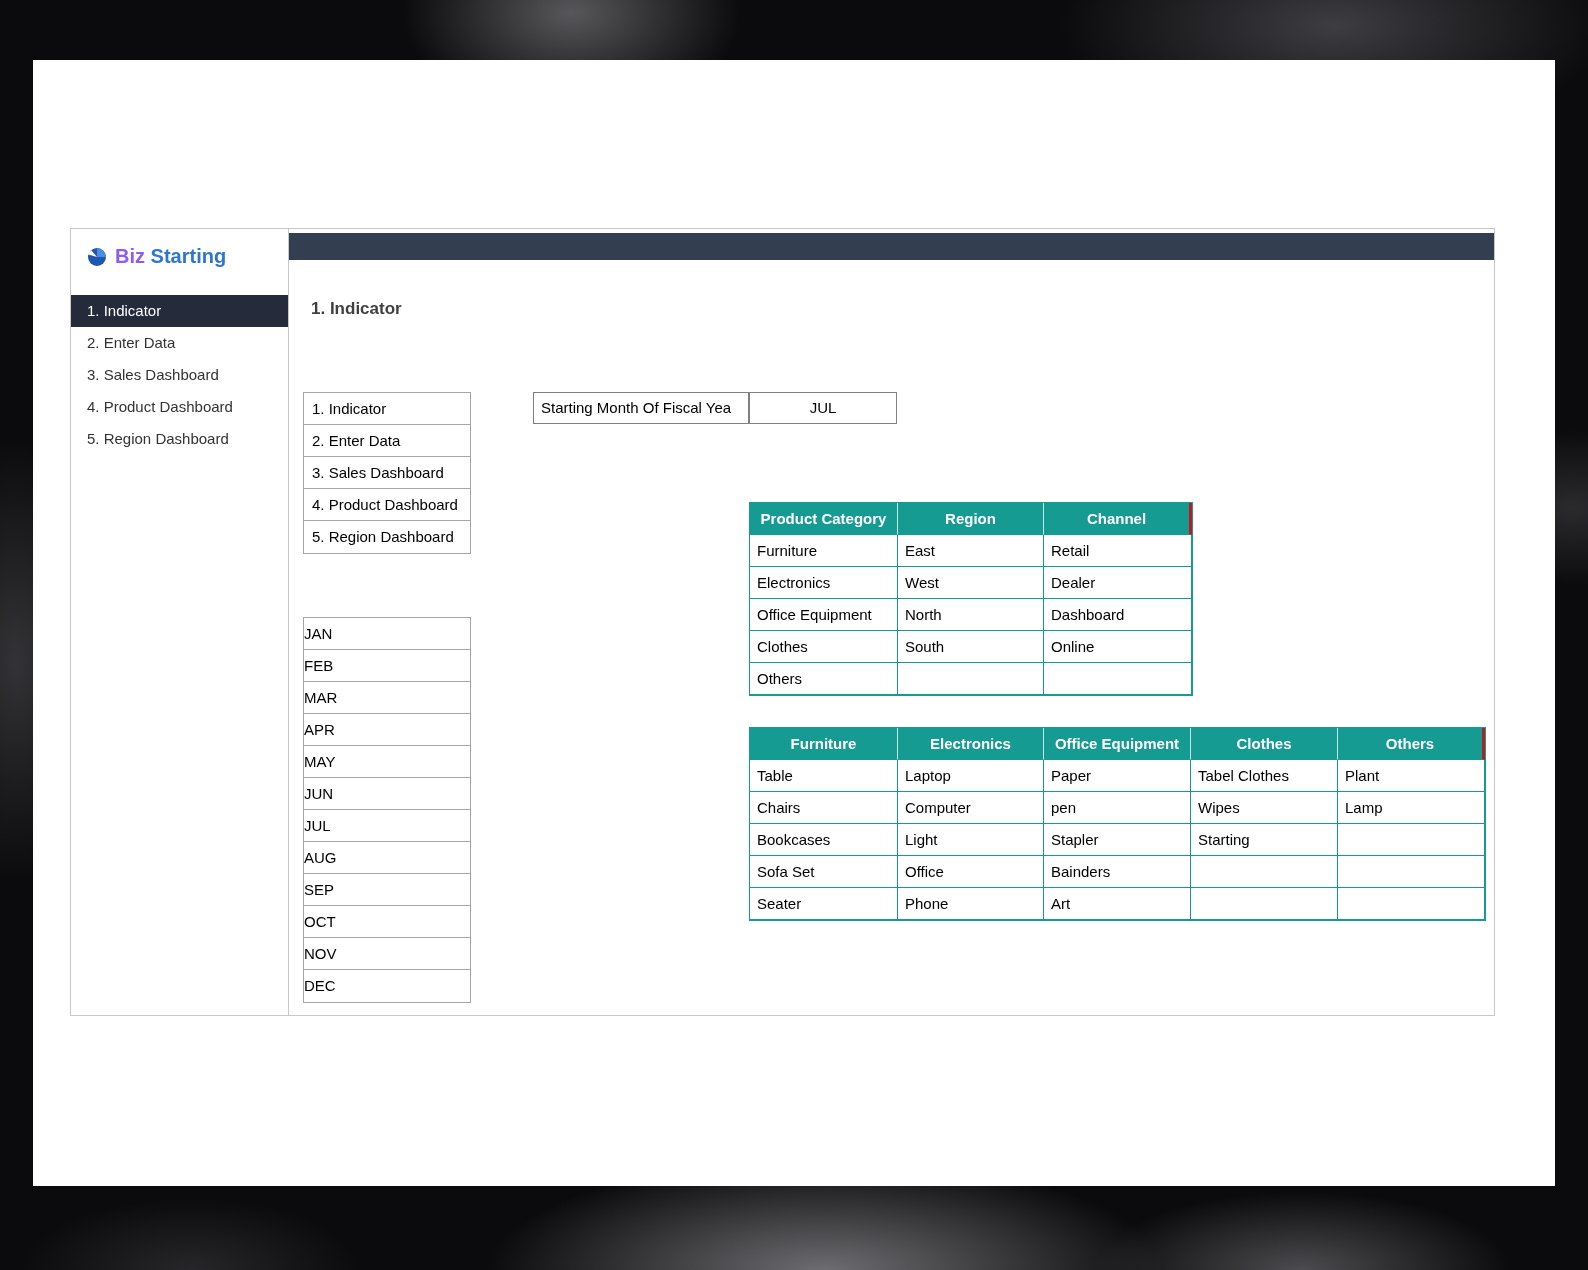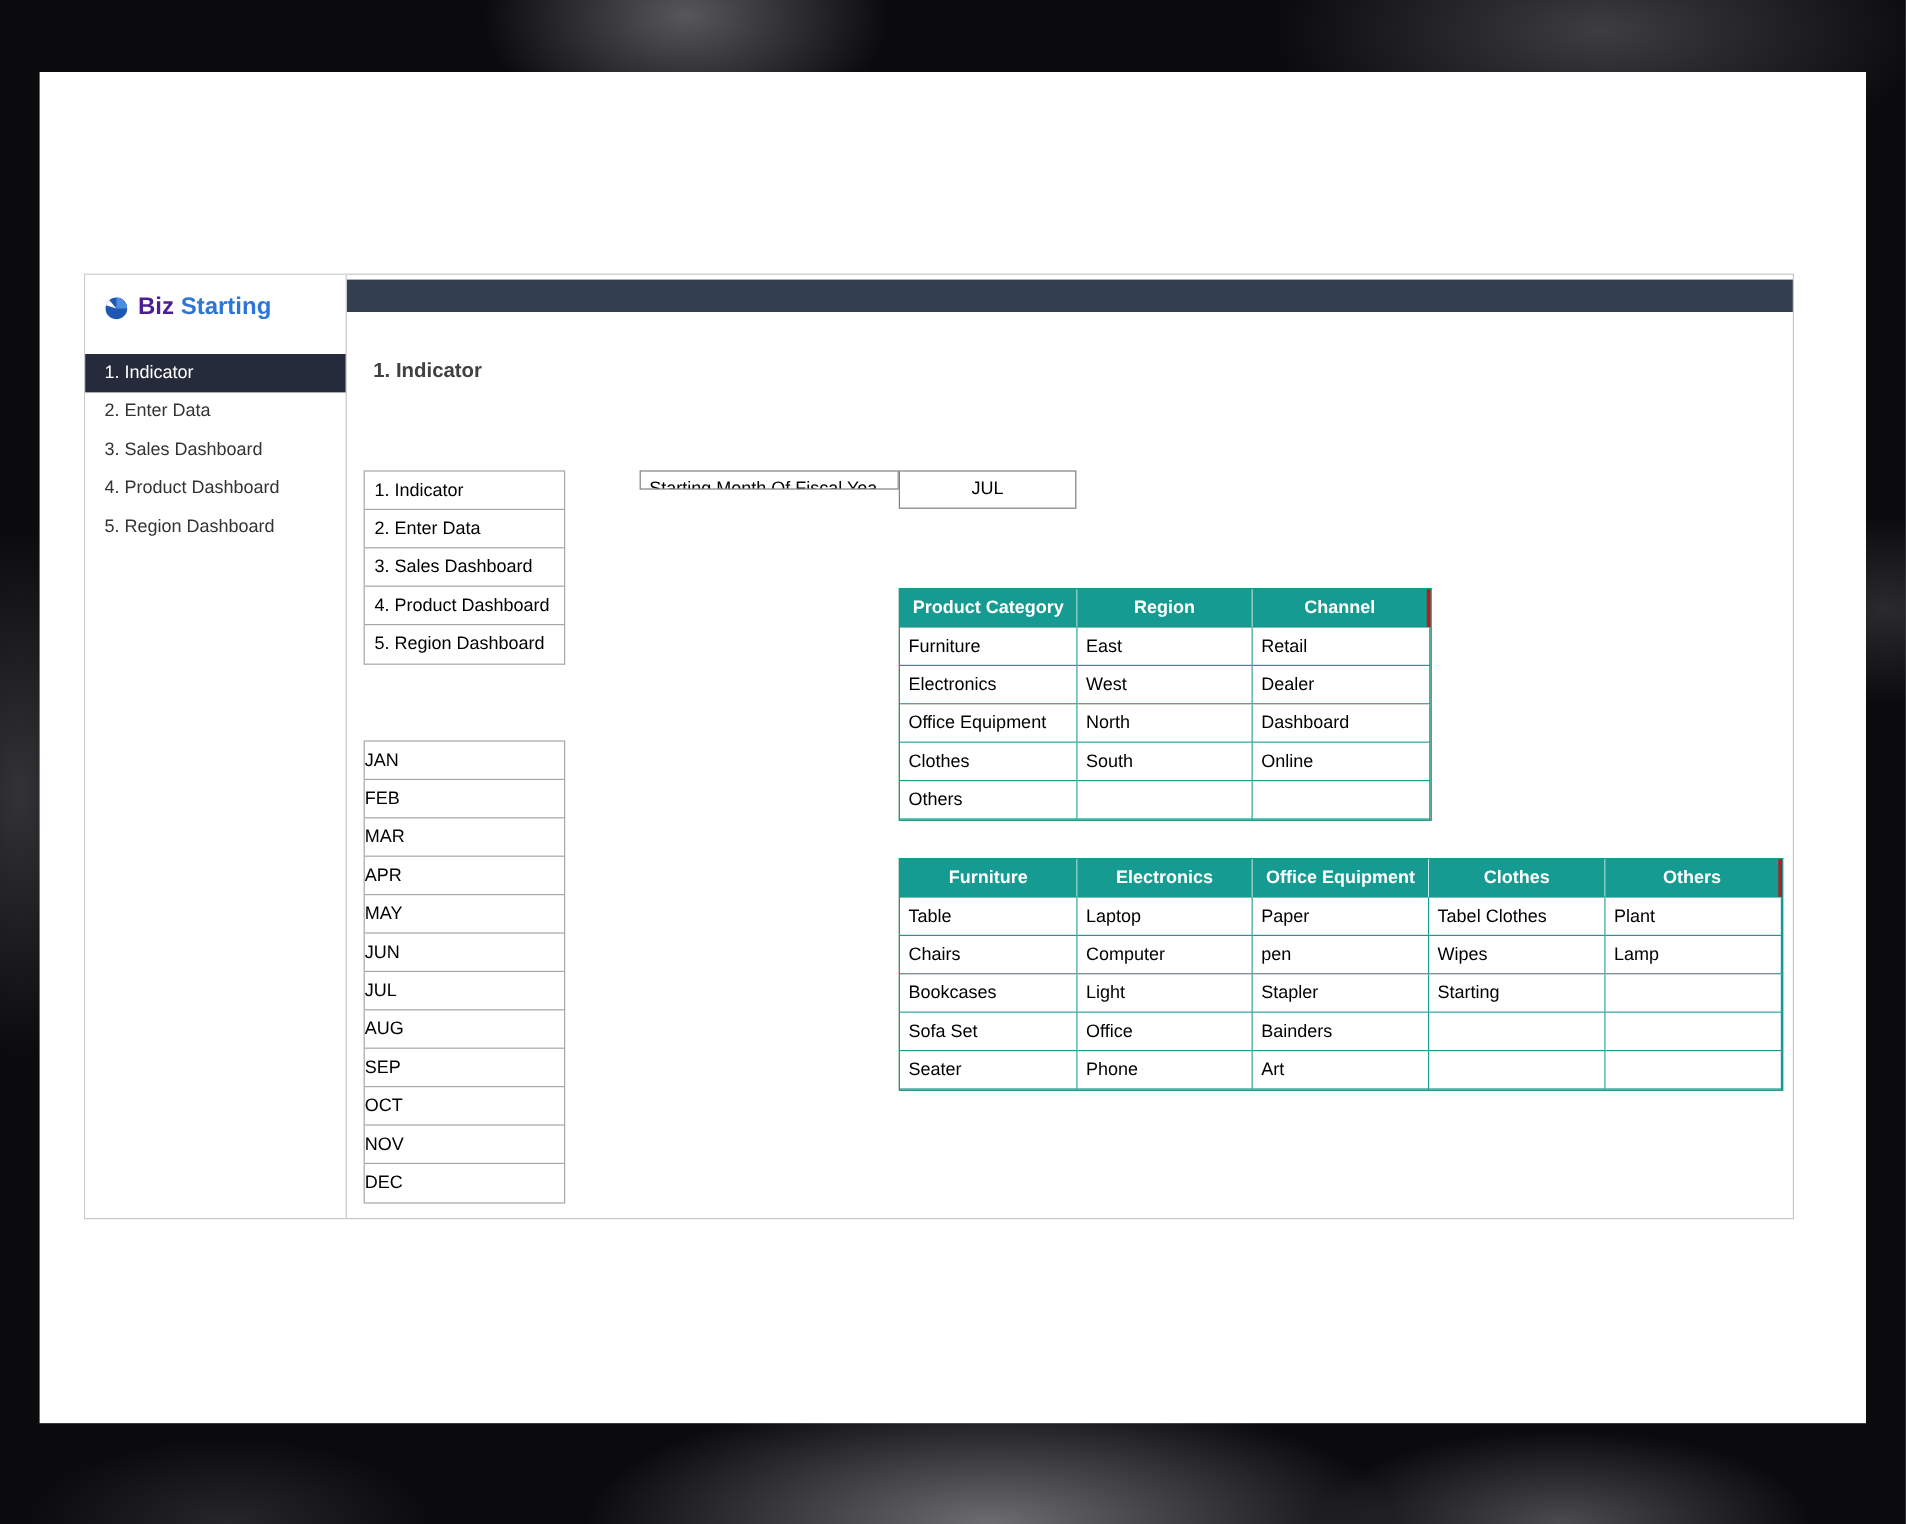--- a/index.html
+++ b/index.html
@@ -32,21 +32,21 @@
   .topbar {
     position:absolute; left:218px; top:4px; right:0px; height:27px;
     background:#333f50;
   }
   .sidebar {
     position:absolute; left:0; top:0; width:218px; height:100%;
     background:#ffffff; border-right:1px solid #c8c8c8;
   }
   .logo { position:absolute; left:16px; top:16px; display:flex; align-items:center; gap:8px; }
   .brand { font-size:20px; font-weight:700; white-space:nowrap; }
-  .brand .b1 { color:#4c1d95; }
+  .brand .b1 { color:#8b5cf6; }
   .brand .b2 { color:#2e75d8; }
   .nav { position:absolute; left:0; top:66px; width:100%; }
   .nav-item {
     height:32px; line-height:32px; padding-left:16px;
     font-size:15px; color:#333; cursor:pointer; white-space:nowrap;
   }
   .nav-item.active { background:#262b3c; color:#ffffff; }
   .main-title {
     position:absolute; left:240px; top:70px;
     font-size:17px; font-weight:700; color:#404040;
@@ -56,31 +56,31 @@
   .vlist .cell {
     height:32px; line-height:31px; border-bottom:1px solid #a6a6a6;
     font-size:15px; color:#000; padding-left:8px; white-space:nowrap; overflow:hidden;
   }
   .vlist .cell:last-child { border-bottom:none; }
   .vlist.centered .cell { padding-left:0; }
   .ind-list { left:232px; top:163px; }
   .month-list { left:232px; top:388px; }
   
   .fiscal-label {
-    position:absolute; left:462px; top:163px; width:216px; height:16px;
+    position:absolute; left:462px; top:163px; width:216px; height:32px;
     border:1px solid #808080; line-height:30px; padding-left:7px;
     font-size:15px; color:#000; white-space:nowrap; overflow:hidden; background:#fff;
   }
   .fiscal-value {
     position:absolute; left:678px; top:163px; width:148px; height:32px;
     border:1px solid #808080; line-height:30px; text-align:center;
     font-size:15px; color:#000; background:#fff; cursor:pointer;
   }
   
-  .ttable { position:absolute; display:grid; border:1px solid #169b93; background:#a16207; }
+  .ttable { position:absolute; display:grid; border:1px solid #169b93; background:#000000;margin-top:12px; }
   .cat-table { left:678px; top:261px; grid-template-columns:148px 146px 148px; }
   .prod-table { left:678px; top:486px; grid-template-columns:148px 146px 147px 147px 147px; }
   .ttable .h {
     height:32px; line-height:31px; background:#169b93; color:#ffffff;
     font-weight:700; font-size:15px; text-align:center;
     border-right:1px solid rgba(255,255,255,.75); border-bottom:1px solid #169b93;
     white-space:nowrap; overflow:hidden;
   }
   .ttable .h.last { border-right:3px solid #b91c1c; }
   .ttable .d {

